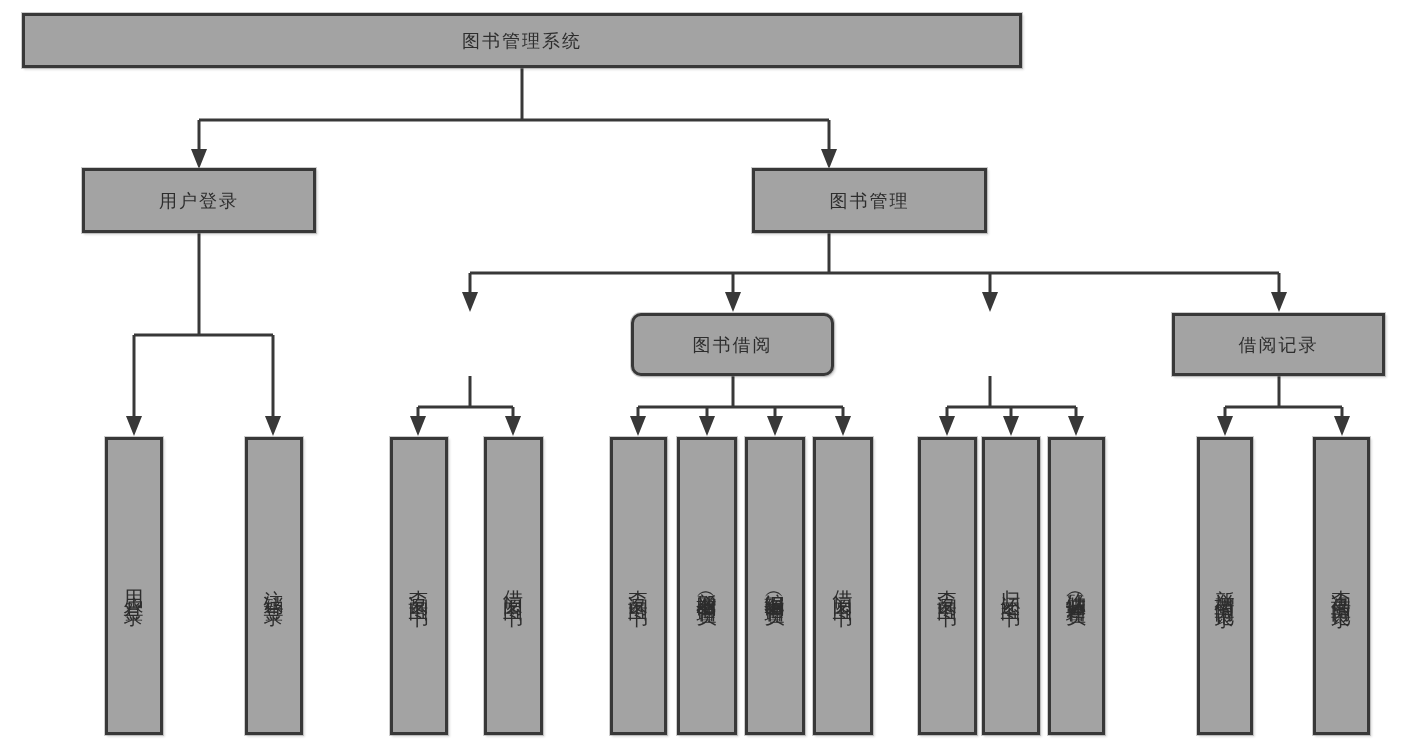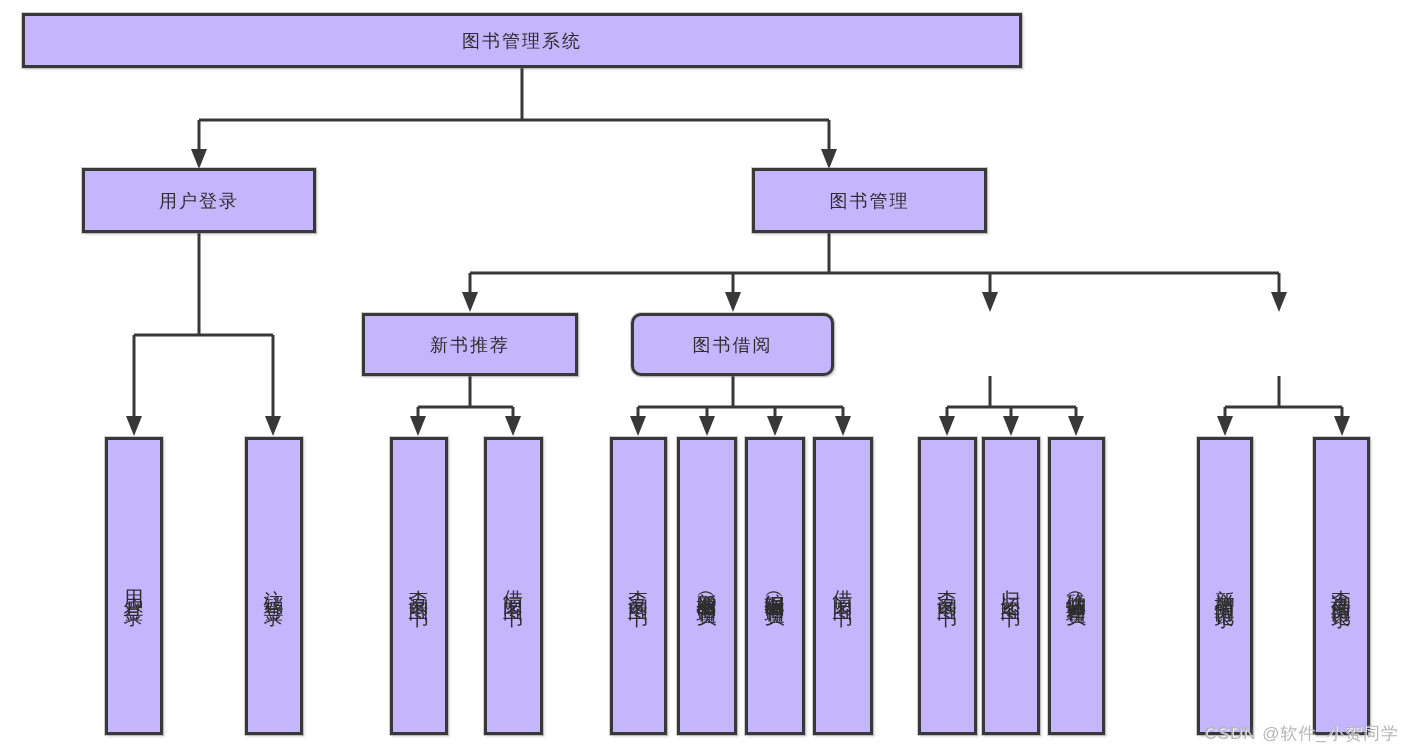--- a/index.html
+++ b/index.html
@@ -1,21 +1,21 @@
 <!DOCTYPE html>
 <html><head>
 <meta charset="utf-8">
 <style>
   html,body{margin:0;padding:0;background:#ffffff;}
   body{font-family:"Liberation Sans","DejaVu Sans",sans-serif;}
   #stage{position:relative;width:1405px;height:747px;background:#ffffff;overflow:hidden;}
   #wires{position:absolute;left:0;top:0;width:1405px;height:747px;}
   .node{
     position:absolute;
-    background:#c4b5fd;
+    background:#a3a3a3;
     border:3px solid #383838;
     box-sizing:border-box;
     box-shadow:0 0 0 1px rgba(145,145,145,0.45), 2px 2px 2px rgba(0,0,0,0.12);
     display:flex;align-items:center;justify-content:center;
     color:#2d2d2d;
     font-family:Liberation Serif, serif;
   }
   .hnode{font-size:18px;letter-spacing:2px;white-space:nowrap;}
   .vnode span{
     writing-mode:vertical-rl;
@@ -112,22 +112,22 @@
       <polygon points="1217,416 1233,416 1225,436"></polygon>
       <polygon points="1334,416 1350,416 1342,436"></polygon>
     </g>
   </svg>
 
   <div class="node hnode" style="left:22px;top:13px;width:1000px;height:55px;">图书管理系统</div>
 
   <div class="node hnode" style="left:82px;top:168px;width:234px;height:65px;">用户登录</div>
   <div class="node hnode" style="left:712px;top:168px;width:235px;height:65px;margin-left:40px;">图书管理</div>
 
-  <div class="node hnode" style="left:362px;top:313px;width:216px;height:63px;">新书推荐</div>
   <div class="node hnode" style="left:631px;top:313px;width:203px;height:63px;border-radius:10px;">图书借阅</div>
+  <div class="node hnode" style="left:1172px;top:313px;width:213px;height:63px;">借阅记录</div>
 
   <div class="node vnode" style="left:105px;top:437px;width:58px;height:298px;">
        <span>用户登录</span>
     </div>
   <div class="node vnode" style="left:245px;top:437px;width:58px;height:298px;">
        <span>注销登录</span>
     </div>
 
   <div class="node vnode" style="left:390px;top:437px;width:58px;height:298px;">
        <span>查询图书</span>
@@ -159,14 +159,13 @@
        <span style="letter-spacing:2px;">确认归还（管理员）</span>
     </div>
 
   <div class="node vnode" style="left:1197px;top:437px;width:56px;height:298px;">
        <span style="letter-spacing:4px;">新增借阅记录</span>
     </div>
   <div class="node vnode" style="left:1313px;top:437px;width:57px;height:298px;">
        <span style="letter-spacing:4px;">查询借阅记录</span>
     </div>
 
-  <div id="watermark">CSDN @软件_小贺同学</div>
 </div>
 
 </body></html>

